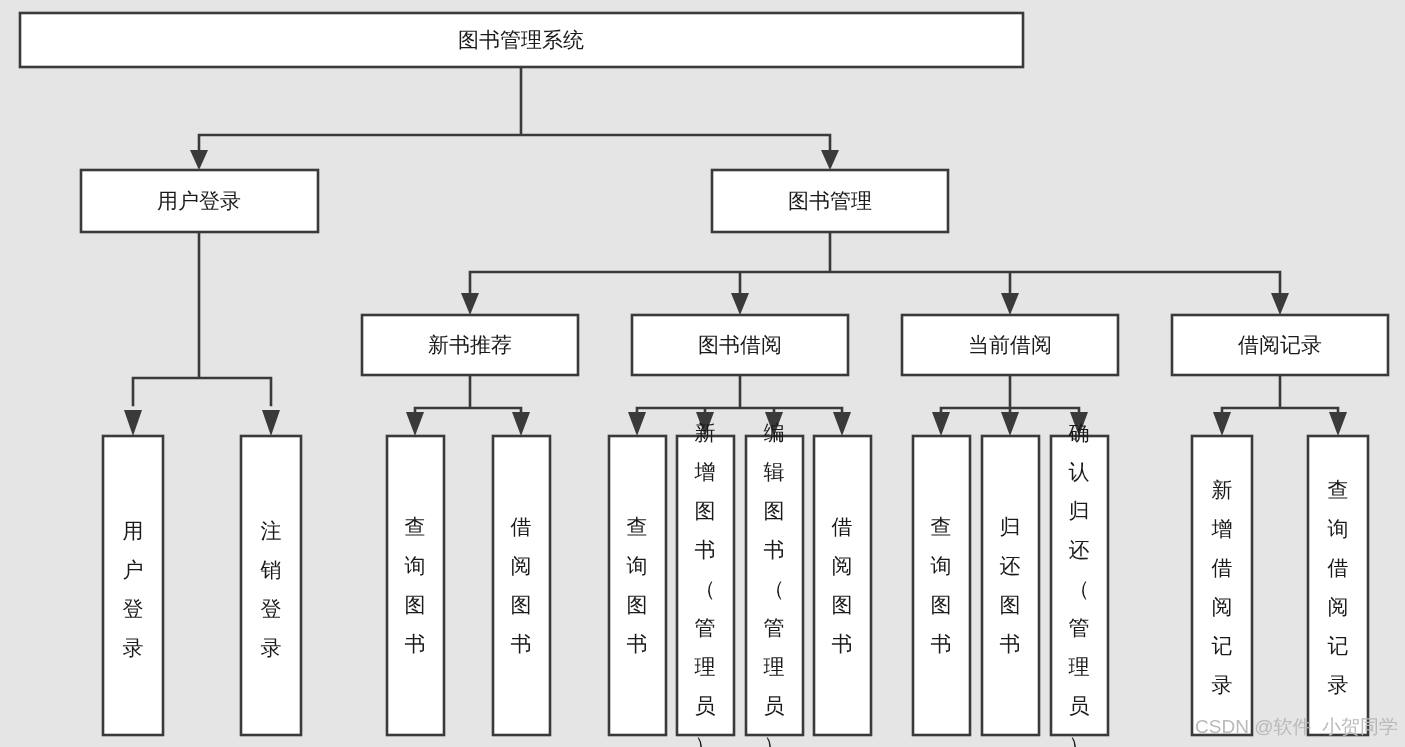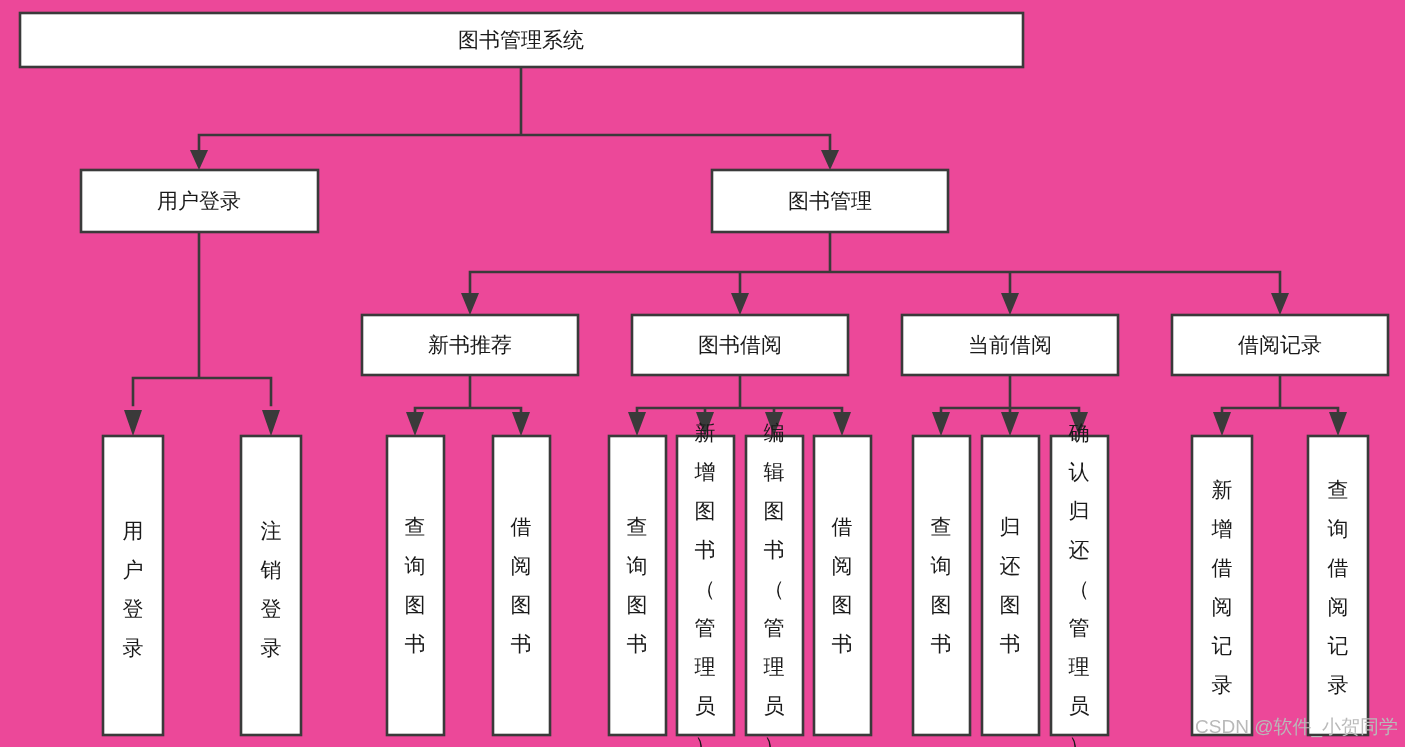--- a/index.html
+++ b/index.html
@@ -8,21 +8,21 @@
     padding: 0;
     background: #ffffff;
   }
   body {
     font-family: "Liberation Sans", "DejaVu Sans", sans-serif;
   }
   #diagram-root {
     position: relative;
     width: 1405px;
     height: 747px;
-    background: #ec4899;
+    background: #e5e5e5;
     overflow: hidden;
   }
   svg#tree-svg {
     position: absolute;
     left: 0;
     top: 0;
     width: 1405px;
     height: 747px;
     display: block;
   }

